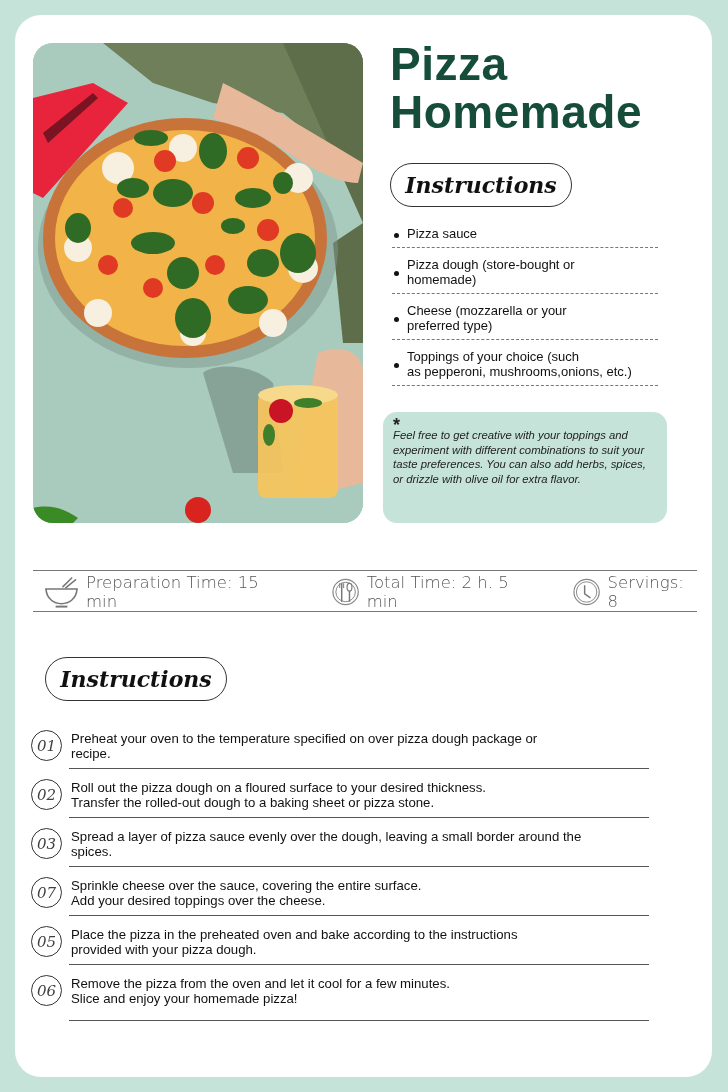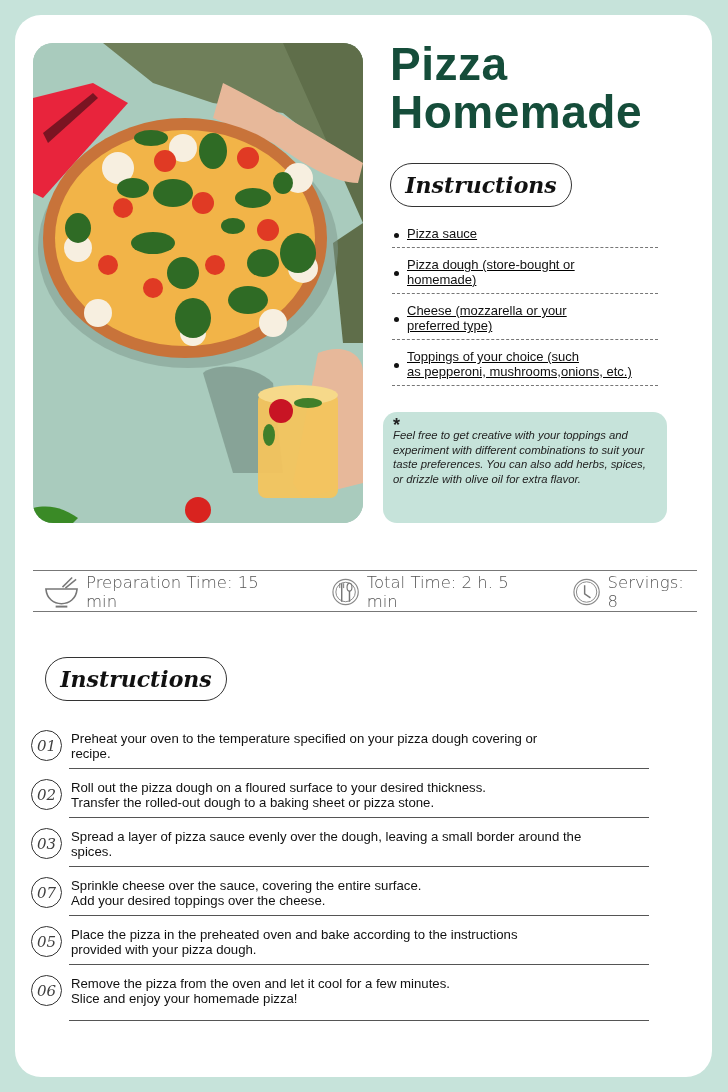--- a/index.html
+++ b/index.html
@@ -28,21 +28,21 @@
   }
   .pill {
     position: absolute; border: 1.3px solid #333; border-radius: 24px;
     display: flex; align-items: center; justify-content: center;
     font-family: "DejaVu Serif", serif; font-style: italic; font-weight: bold;
     color: #111; font-size: 22px;
   }
   .pill-ingredients { left: 390px; top: 163px; width: 180px; height: 42px; }
   .pill-instructions { left: 45px; top: 657px; width: 180px; height: 42px; text-align: center; }
   
-  .ing-list { position: absolute; left: 392px; top: 222px; width: 266px; list-style: none; margin: 0; padding: 0; text-decoration: underline; }
+  .ing-list { position: absolute; left: 392px; top: 222px; width: 266px; list-style: none; margin: 0; padding: 0; }
   .ing-item {
     position: relative; padding: 4px 0 6px 15px; border-bottom: 1.3px dashed #777;
     font-size: 13px; line-height: 15px; color: #111; margin-bottom: 5px;
   }
   .ing-item .dot { position: absolute; left: 2px; top: 50%; width: 5px; height: 5px; border-radius: 50%; background: #111; margin-top: -2px; }
   .note {
     position: absolute; left: 383px; top: 412px; width: 284px; height: 111px;
     background: #c6e3da; border-radius: 14px; box-sizing: border-box;
     padding: 6px 10px 0 10px;
     font-style: italic; font-size: 11.3px; line-height: 14.5px; color: #222;
@@ -210,21 +210,21 @@
     <span>Servings: 8</span>
   </div>
 </div>
 
 <div class="pill pill-instructions">Instructions</div>
 
 <div class="steps">
   <div class="step">
     <div class="num">01</div>
     <div class="txt">
-        <div>Preheat your oven to the temperature specified on your pizza dough covering or</div>
+        <div>Preheat your oven to the temperature specified on over pizza dough package or</div>
         <div>recipe.</div>
       </div>
     <div class="line"></div>
   </div>
   <div class="step">
     <div class="num">02</div>
     <div class="txt">
         <div>Roll out the pizza dough on a floured surface to your desired thickness.</div>
         <div>Transfer the rolled-out dough to a baking sheet or pizza stone.</div>
       </div>

